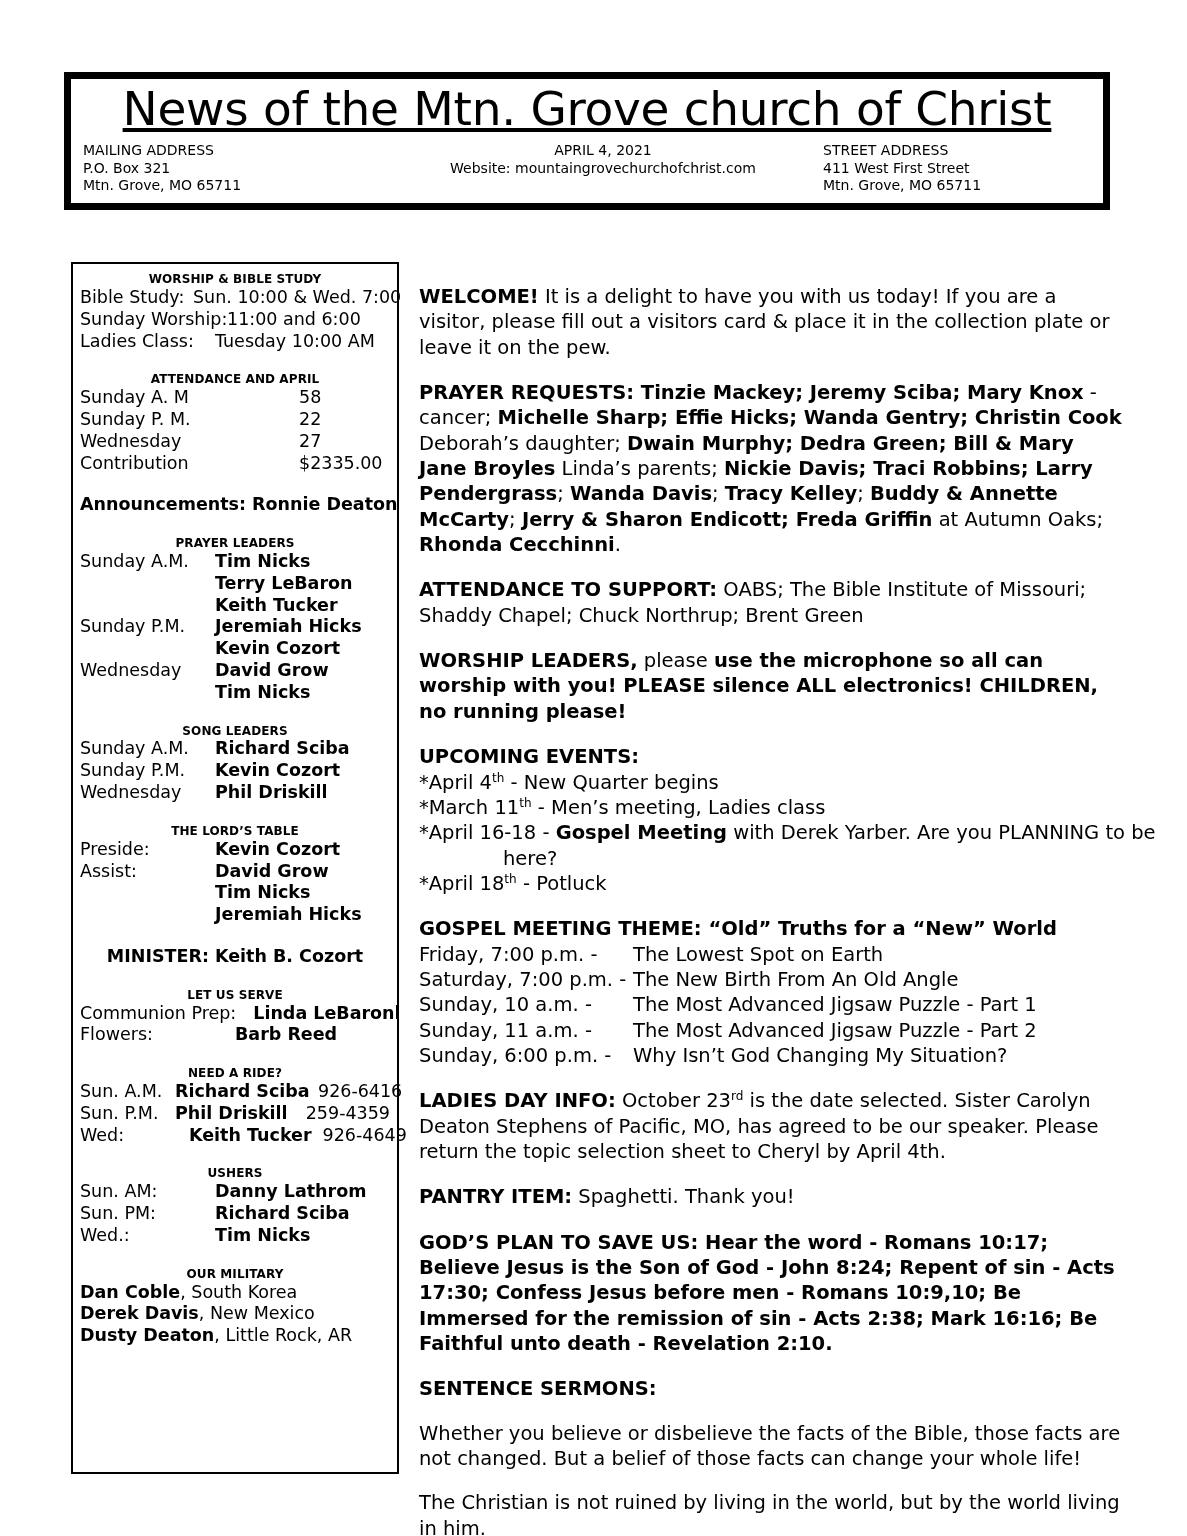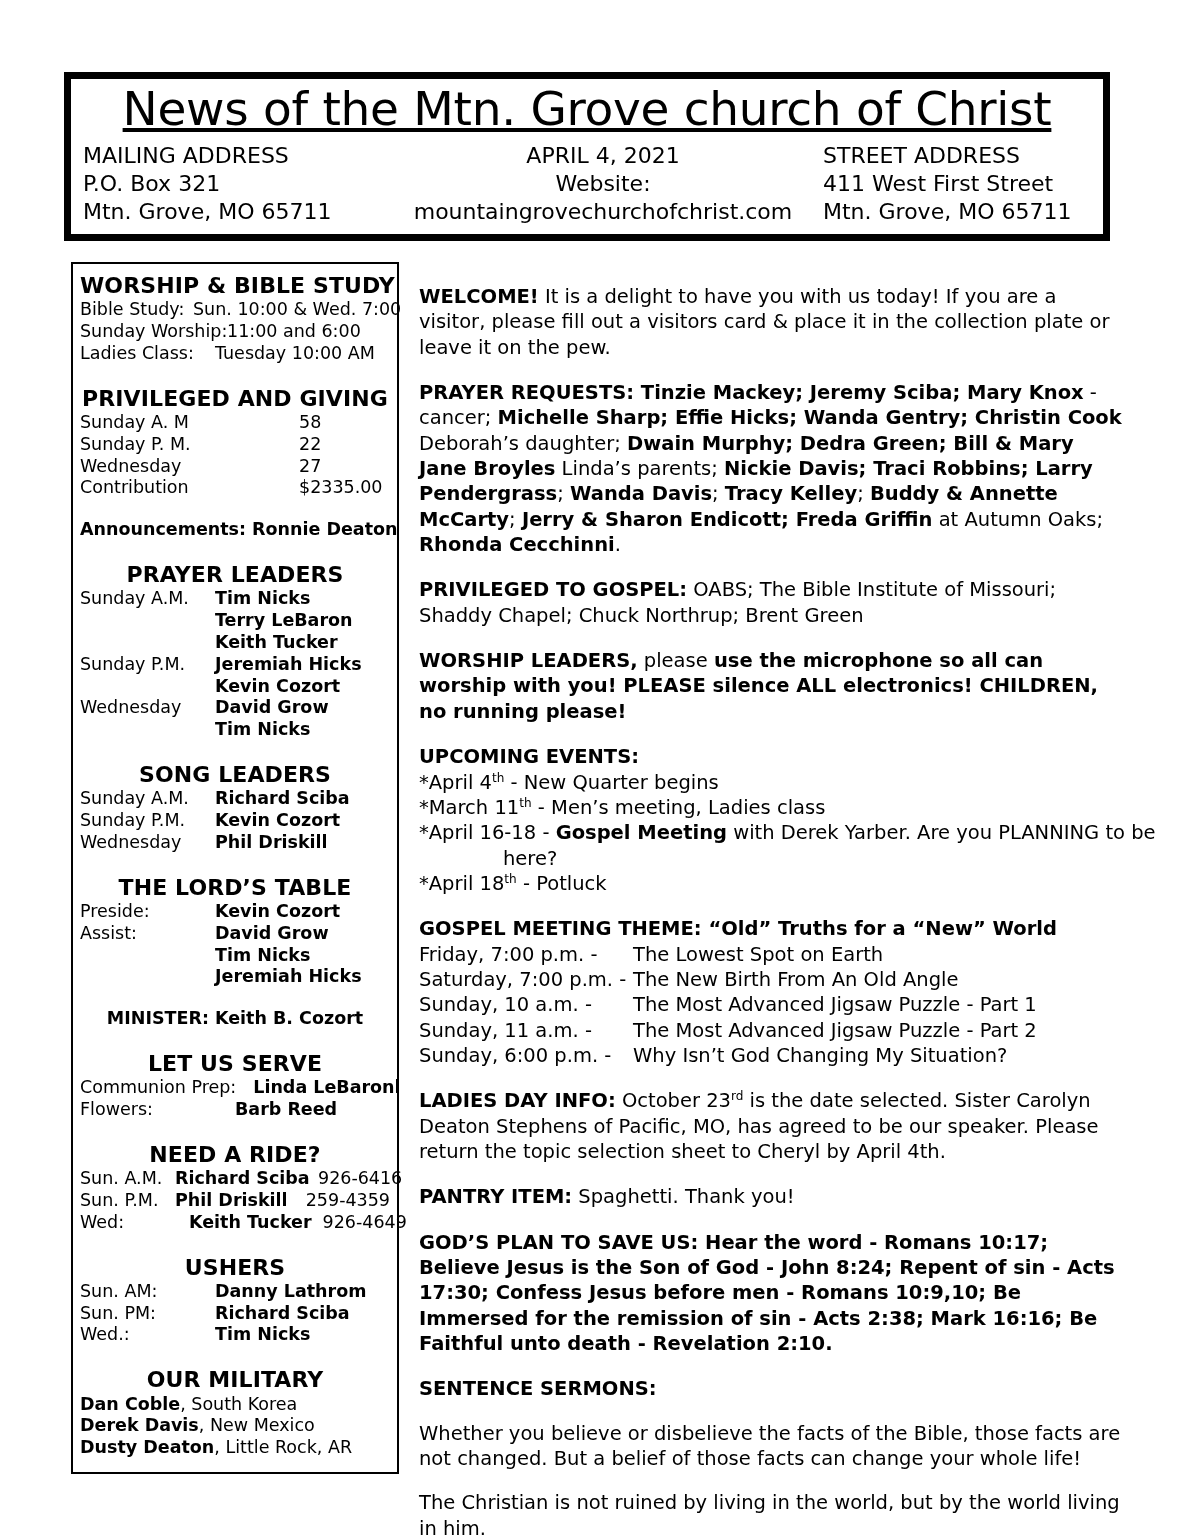--- a/index.html
+++ b/index.html
@@ -35,21 +35,21 @@
     font-size: 47px;
     line-height: 1.12;
     font-weight: 400;
     letter-spacing: -0.3px;
     white-space: nowrap;
     text-decoration: underline;
   }
   .masthead-cols {
     display: flex;
     margin-top: 6px;
-    font-size: 22px;
+    font-size: 14px;
     line-height: 1.28;
   }
   .mh-col-left { width: 300px; text-align: left; }
   .mh-col-mid  { flex: 1; text-align: center; }
   .mh-col-right{ width: 268px; text-align: left; }
 
   
   .body-area {
     position: absolute;
     left: 64px;
@@ -74,21 +74,21 @@
     top: 22px;
     width: 703px;
     font-size: 19.5px;
     line-height: 1.30;
   }
 
   
   .sb-head {
     text-align: center;
     font-weight: bold;
-    font-size: 22px;
+    font-size: 12px;
     letter-spacing: 0.1px;
     white-space: nowrap;
   }
   .sb-block { margin-bottom: 20px; }
   .sb-block:last-child { margin-bottom: 0; }
   .sb-row { display: flex; white-space: nowrap; gap: 11px; }
   .sb-row .lbl { flex: 0 0 auto; }
   .sb-row .val { font-weight: bold; }
   .sb-line { white-space: nowrap; }
   .sb-center { text-align: center; font-weight: bold; white-space: nowrap; }
@@ -150,21 +150,21 @@
         <span class="lbl c-m">Sunday Worship:</span>
         <span style="padding-left:34px">11:00 and  6:00</span>
       </div>
       <div class="sb-row">
         <span class="lbl c-m">Ladies Class:</span>
         <span style="padding-left:22px">Tuesday 10:00 AM</span>
       </div>
     </div>
 
     <div class="sb-block">
-      <div class="sb-head">PRIVILEGED AND GIVING</div>
+      <div class="sb-head">ATTENDANCE AND APRIL</div>
       <div class="sb-row">
         <span class="lbl" style="width:208px">Sunday A. M</span>
         <span>58</span>
       </div>
       <div class="sb-row">
         <span class="lbl" style="width:208px">Sunday P. M.</span>
         <span>22</span>
       </div>
       <div class="sb-row">
         <span class="lbl" style="width:208px">Wednesday</span>
@@ -318,21 +318,21 @@
 
     <div class="m-para">
       <span class="b">WELCOME!</span><span> It is a delight to have you with us today! If you are a visitor, please fill out a visitors card &amp; place it in the collection plate or leave it on the pew.</span>
     </div>
 
     <div class="m-para">
       <span class="b">PRAYER REQUESTS:</span><span id="pr-segments"><span style="font-weight: bold;"> Tinzie Mackey; Jeremy Sciba; Mary Knox</span><span> - cancer; </span><span style="font-weight: bold;">Michelle Sharp; Effie Hicks; Wanda Gentry; Christin Cook</span><span> Deborah’s daughter; </span><span style="font-weight: bold;">Dwain Murphy; Dedra Green; Bill &amp; Mary Jane Broyles</span><span> Linda’s parents; </span><span style="font-weight: bold;">Nickie Davis; Traci Robbins; Larry Pendergrass</span><span>; </span><span style="font-weight: bold;">Wanda Davis</span><span>; </span><span style="font-weight: bold;">Tracy Kelley</span><span>; </span><span style="font-weight: bold;">Buddy &amp; Annette McCarty</span><span>; </span><span style="font-weight: bold;">Jerry &amp; Sharon Endicott; Freda Griffin</span><span> at Autumn Oaks; </span><span style="font-weight: bold;">Rhonda Cecchinni</span><span>.</span></span>
     </div>
 
     <div class="m-para">
-      <span class="b">PRIVILEGED TO GOSPEL:</span><span> OABS; The Bible Institute of Missouri; Shaddy Chapel; Chuck Northrup; Brent Green</span>
+      <span class="b">ATTENDANCE TO SUPPORT:</span><span> OABS; The Bible Institute of Missouri; Shaddy Chapel; Chuck Northrup; Brent Green</span>
     </div>
 
     <div class="m-para">
       <span class="b">WORSHIP LEADERS,</span><span class="reg"> please </span><span class="b">use the microphone so all can worship with you!   PLEASE silence ALL electronics!   CHILDREN, no running please!</span>
     </div>
 
     <div class="m-para">
       <div class="b">UPCOMING EVENTS:</div>
       <div class="ev-line">
         <span>*April 4</span><sup>th</sup><span> - New Quarter begins</span>

